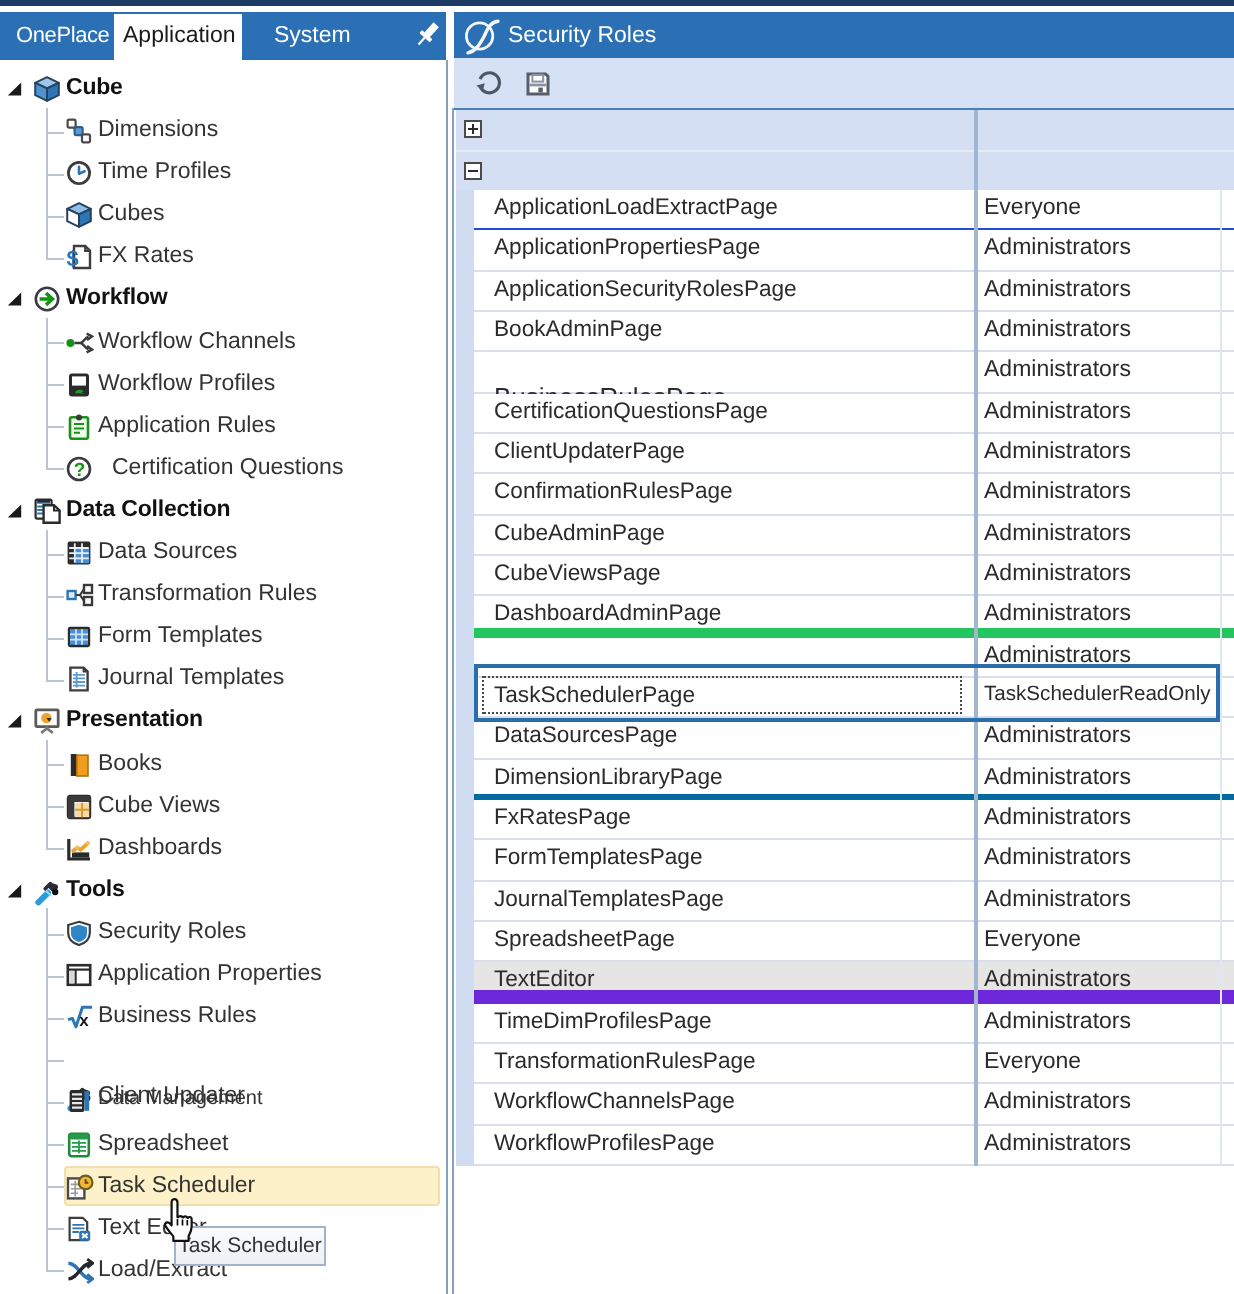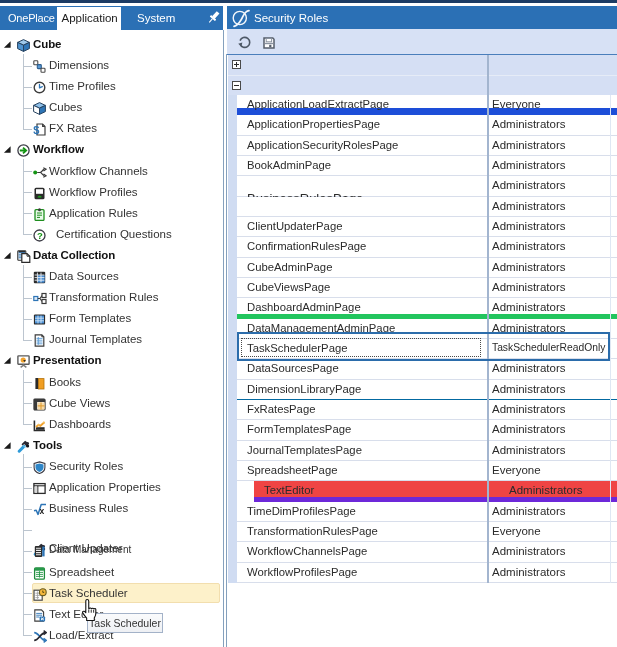--- a/index.html
+++ b/index.html
@@ -43,41 +43,42 @@
     <span style="position:absolute;left:4px;top:5px;width:9px;height:9px;border:1px solid #4a4a4a;background:#fff;box-sizing:border-box">
       <span style="position:absolute;left:1px;top:3px;width:5px;height:1px;background:#2b2b2b"></span>
       <span style="position:absolute;left:3px;top:1px;width:1px;height:5px;background:#2b2b2b"></span>
     </span>
   </div>
 <div style="position:absolute;left:227.8px;top:75px;right:0;height:20px;background:#d5dff4;border-top:1px solid #e6ecf7;box-sizing:border-box">
     <span style="position:absolute;left:4px;top:5px;width:9px;height:9px;border:1px solid #4a4a4a;background:#fff;box-sizing:border-box">
       <span style="position:absolute;left:1px;top:3px;width:5px;height:1px;background:#2b2b2b"></span>
     </span>
   </div>
-<div style="position:absolute;left:237px;top:95.00px;right:0;height:20.33px;background:#fff;border-bottom:7px solid #1d4ed8;box-sizing:border-box">
+<div style="position:absolute;left:237px;top:95.00px;right:0;height:20.33px;background:#fff;border-bottom:1px solid #1d4ed8;box-sizing:border-box">
 <span style="position:absolute;left:10px;top:3px;font-size:11.3px;color:#2b2b2b;white-space:nowrap">ApplicationLoadExtractPage</span>
 <span style="position:absolute;left:255px;top:3px;font-size:11.5px;color:#2b2b2b;white-space:nowrap">Everyone</span>
   </div>
 <div style="position:absolute;left:237px;top:115.33px;right:0;height:20.33px;background:#fff;border-bottom:1px solid #d8deeb;box-sizing:border-box">
 <span style="position:absolute;left:10px;top:3px;font-size:11.3px;color:#2b2b2b;white-space:nowrap">ApplicationPropertiesPage</span>
 <span style="position:absolute;left:255px;top:3px;font-size:11.5px;color:#2b2b2b;white-space:nowrap">Administrators</span>
   </div>
 <div style="position:absolute;left:237px;top:135.66px;right:0;height:20.33px;background:#fff;border-bottom:1px solid #d8deeb;box-sizing:border-box">
 <span style="position:absolute;left:10px;top:3px;font-size:11.3px;color:#2b2b2b;white-space:nowrap">ApplicationSecurityRolesPage</span>
 <span style="position:absolute;left:255px;top:3px;font-size:11.5px;color:#2b2b2b;white-space:nowrap">Administrators</span>
   </div>
 <div style="position:absolute;left:237px;top:155.99px;right:0;height:20.33px;background:#fff;border-bottom:1px solid #d8deeb;box-sizing:border-box">
 <span style="position:absolute;left:10px;top:3px;font-size:11.3px;color:#2b2b2b;white-space:nowrap">BookAdminPage</span>
 <span style="position:absolute;left:255px;top:3px;font-size:11.5px;color:#2b2b2b;white-space:nowrap">Administrators</span>
   </div>
 <div style="position:absolute;left:237px;top:176.32px;right:0;height:20.33px;background:#fff;border-bottom:1px solid #d8deeb;box-sizing:border-box">
 <span style="position:absolute;left:10px;top:15px;font-size:13px;color:#2b2b2b;white-space:nowrap">BusinessRulesPage</span>
 <span style="position:absolute;left:255px;top:3px;font-size:11.5px;color:#2b2b2b;white-space:nowrap">Administrators</span>
   </div>
 <div style="position:absolute;left:237px;top:196.65px;right:0;height:20.33px;background:#fff;border-bottom:1px solid #d8deeb;box-sizing:border-box">
+<span style="position:absolute;left:10px;top:3px;font-size:11.3px;color:#2b2b2b;white-space:nowrap">CertificationQuestionsPage</span>
 <span style="position:absolute;left:255px;top:3px;font-size:11.5px;color:#2b2b2b;white-space:nowrap">Administrators</span>
   </div>
 <div style="position:absolute;left:237px;top:216.98px;right:0;height:20.33px;background:#fff;border-bottom:1px solid #d8deeb;box-sizing:border-box">
 <span style="position:absolute;left:10px;top:3px;font-size:11.3px;color:#2b2b2b;white-space:nowrap">ClientUpdaterPage</span>
 <span style="position:absolute;left:255px;top:3px;font-size:11.5px;color:#2b2b2b;white-space:nowrap">Administrators</span>
   </div>
 <div style="position:absolute;left:237px;top:237.31px;right:0;height:20.33px;background:#fff;border-bottom:1px solid #d8deeb;box-sizing:border-box">
 <span style="position:absolute;left:10px;top:3px;font-size:11.3px;color:#2b2b2b;white-space:nowrap">ConfirmationRulesPage</span>
 <span style="position:absolute;left:255px;top:3px;font-size:11.5px;color:#2b2b2b;white-space:nowrap">Administrators</span>
   </div>
@@ -87,52 +88,51 @@
   </div>
 <div style="position:absolute;left:237px;top:277.97px;right:0;height:20.33px;background:#fff;border-bottom:1px solid #d8deeb;box-sizing:border-box">
 <span style="position:absolute;left:10px;top:3px;font-size:11.3px;color:#2b2b2b;white-space:nowrap">CubeViewsPage</span>
 <span style="position:absolute;left:255px;top:3px;font-size:11.5px;color:#2b2b2b;white-space:nowrap">Administrators</span>
   </div>
 <div style="position:absolute;left:237px;top:298.30px;right:0;height:20.33px;background:#fff;border-bottom:5px solid #22c55e;box-sizing:border-box">
 <span style="position:absolute;left:10px;top:3px;font-size:11.3px;color:#2b2b2b;white-space:nowrap">DashboardAdminPage</span>
 <span style="position:absolute;left:255px;top:3px;font-size:11.5px;color:#2b2b2b;white-space:nowrap">Administrators</span>
   </div>
 <div style="position:absolute;left:237px;top:318.63px;right:0;height:20.33px;background:#fff;border-bottom:1px solid #d8deeb;box-sizing:border-box">
-<span style="position:absolute;left:10px;top:3px;font-size:11.3px;color:#2b2b2b;white-space:nowrap">DataManagementAdminPage</span>
 <span style="position:absolute;left:255px;top:3px;font-size:11.5px;color:#2b2b2b;white-space:nowrap">Administrators</span>
   </div>
 <div style="position:absolute;left:237px;top:338.96px;right:0;height:20.33px;background:#fff;border-bottom:1px solid #d8deeb;box-sizing:border-box">
 <span style="position:absolute;left:10px;top:3px;font-size:11.3px;color:#2b2b2b;white-space:nowrap">TaskSchedulerPage</span>
 <span style="position:absolute;left:255px;top:3px;font-size:10.3px;color:#2b2b2b;white-space:nowrap">TaskSchedulerReadOnly</span>
   </div>
 <div style="position:absolute;left:237px;top:359.29px;right:0;height:20.33px;background:#fff;border-bottom:1px solid #d8deeb;box-sizing:border-box">
 <span style="position:absolute;left:10px;top:3px;font-size:11.3px;color:#2b2b2b;white-space:nowrap">DataSourcesPage</span>
 <span style="position:absolute;left:255px;top:3px;font-size:11.5px;color:#2b2b2b;white-space:nowrap">Administrators</span>
   </div>
-<div style="position:absolute;left:237px;top:379.62px;right:0;height:20.33px;background:#fff;border-bottom:1px solid #0369a1;box-sizing:border-box">
+<div style="position:absolute;left:237px;top:379.62px;right:0;height:20.33px;background:#fff;border-bottom:3px solid #0369a1;box-sizing:border-box">
 <span style="position:absolute;left:10px;top:3px;font-size:11.3px;color:#2b2b2b;white-space:nowrap">DimensionLibraryPage</span>
 <span style="position:absolute;left:255px;top:3px;font-size:11.5px;color:#2b2b2b;white-space:nowrap">Administrators</span>
   </div>
 <div style="position:absolute;left:237px;top:399.95px;right:0;height:20.33px;background:#fff;border-bottom:1px solid #d8deeb;box-sizing:border-box">
 <span style="position:absolute;left:10px;top:3px;font-size:11.3px;color:#2b2b2b;white-space:nowrap">FxRatesPage</span>
 <span style="position:absolute;left:255px;top:3px;font-size:11.5px;color:#2b2b2b;white-space:nowrap">Administrators</span>
   </div>
 <div style="position:absolute;left:237px;top:420.28px;right:0;height:20.33px;background:#fff;border-bottom:1px solid #d8deeb;box-sizing:border-box">
 <span style="position:absolute;left:10px;top:3px;font-size:11.3px;color:#2b2b2b;white-space:nowrap">FormTemplatesPage</span>
 <span style="position:absolute;left:255px;top:3px;font-size:11.5px;color:#2b2b2b;white-space:nowrap">Administrators</span>
   </div>
 <div style="position:absolute;left:237px;top:440.61px;right:0;height:20.33px;background:#fff;border-bottom:1px solid #d8deeb;box-sizing:border-box">
 <span style="position:absolute;left:10px;top:3px;font-size:11.3px;color:#2b2b2b;white-space:nowrap">JournalTemplatesPage</span>
 <span style="position:absolute;left:255px;top:3px;font-size:11.5px;color:#2b2b2b;white-space:nowrap">Administrators</span>
   </div>
 <div style="position:absolute;left:237px;top:460.94px;right:0;height:20.33px;background:#fff;border-bottom:1px solid #d8deeb;box-sizing:border-box">
 <span style="position:absolute;left:10px;top:3px;font-size:11.3px;color:#2b2b2b;white-space:nowrap">SpreadsheetPage</span>
 <span style="position:absolute;left:255px;top:3px;font-size:11.5px;color:#2b2b2b;white-space:nowrap">Everyone</span>
   </div>
-<div style="position:absolute;left:254px;top:481.27px;right:0;height:20.33px;background:#ef4444;border-bottom:5px solid #6d28d9;box-sizing:border-box">
+<div style="position:absolute;left:237px;top:481.27px;right:0;height:20.33px;background:#e5e5e5;border-bottom:7px solid #6d28d9;box-sizing:border-box">
 <span style="position:absolute;left:10px;top:3px;font-size:11.3px;color:#2b2b2b;white-space:nowrap">TextEditor</span>
 <span style="position:absolute;left:255px;top:3px;font-size:11.5px;color:#2b2b2b;white-space:nowrap">Administrators</span>
   </div>
 <div style="position:absolute;left:237px;top:501.60px;right:0;height:20.33px;background:#fff;border-bottom:1px solid #d8deeb;box-sizing:border-box">
 <span style="position:absolute;left:10px;top:3px;font-size:11.3px;color:#2b2b2b;white-space:nowrap">TimeDimProfilesPage</span>
 <span style="position:absolute;left:255px;top:3px;font-size:11.5px;color:#2b2b2b;white-space:nowrap">Administrators</span>
   </div>
 <div style="position:absolute;left:237px;top:521.93px;right:0;height:20.33px;background:#fff;border-bottom:1px solid #d8deeb;box-sizing:border-box">
 <span style="position:absolute;left:10px;top:3px;font-size:11.3px;color:#2b2b2b;white-space:nowrap">TransformationRulesPage</span>
 <span style="position:absolute;left:255px;top:3px;font-size:11.5px;color:#2b2b2b;white-space:nowrap">Everyone</span>

